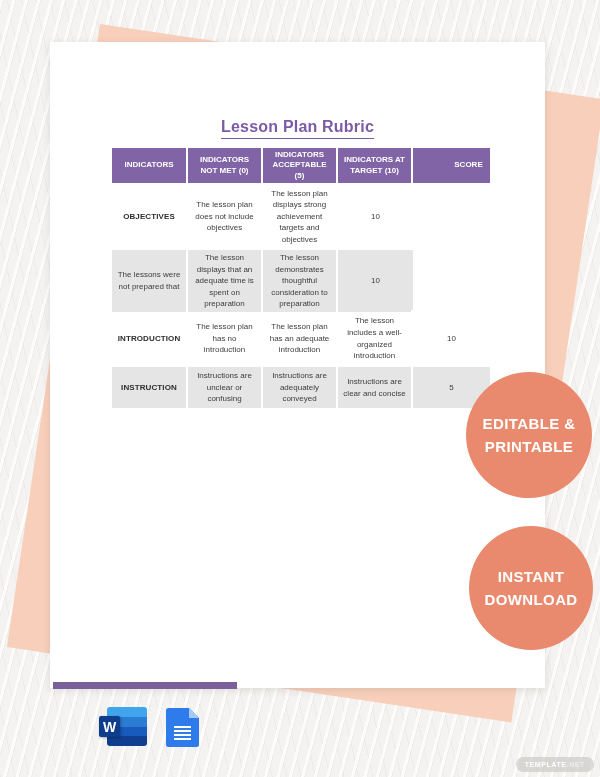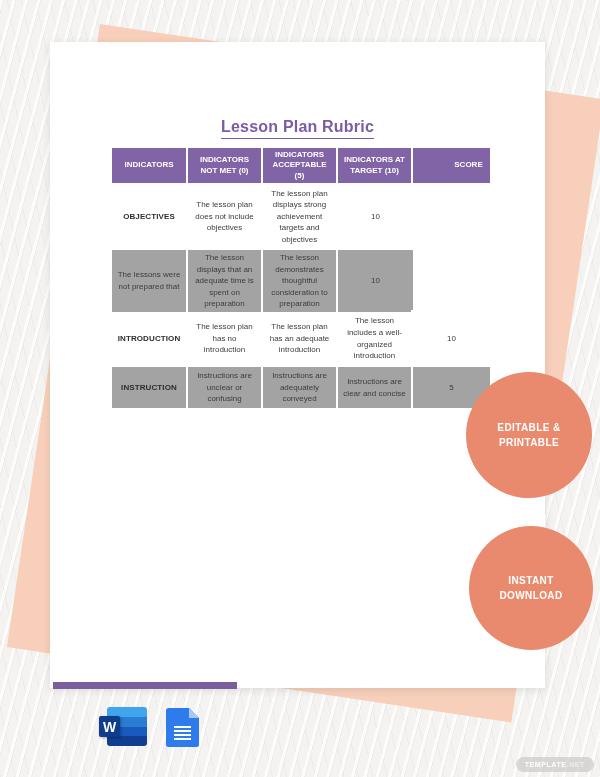--- a/index.html
+++ b/index.html
@@ -29,33 +29,33 @@
   .rubric { position:absolute; left:62px; top:106px; width:378px; font-size:8px; }
   .t-head, .t-row { display:grid; grid-template-columns:76px 75px 75px 75px 77px; }
   .t-head { height:35px; }
   .t-head > div { background:#8164a5; color:#ffffff; font-weight:bold; font-size:8px;
     display:flex; align-items:center; justify-content:center; text-align:center;
     border-right:2px solid #ffffff; padding:2px 4px; line-height:1.3; }
   .t-head > div:last-child { border-right:none;padding-left:38px; }
   .t-row > div { display:flex; align-items:center; justify-content:center; text-align:center;
     border-right:2px solid #ffffff; padding:2px 5px; line-height:1.45; color:#3c3c3c; }
   .t-row > div:last-child { border-right:none; }
-  .t-row.alt > div { background:#a3a3a3; }
+  .t-row.alt > div { background:#e5e5e5; }
   .t-row .ind { font-weight:bold; color:#2e2e2e; letter-spacing:.1px; }
   .t-body .t-row:nth-child(1){ height:67px; }
   .t-body .t-row:nth-child(2){ height:60px; }
   .t-body .t-row:nth-child(3){ height:57px; }
   .t-body .t-row:nth-child(4){ height:41px; }
 
   .footer-bar { position:absolute; left:3px; bottom:-1px; width:184px; height:7px; background:#7a5f9d; }
 
   
   .badge { position:absolute; border-radius:50%; background:#e98a6e; color:#ffffff; z-index:3;
     display:flex; flex-direction:column; align-items:center; justify-content:center;
-    font-weight:bold; font-size:10px; letter-spacing:.4px; line-height:1.55; text-align:center; }
+    font-weight:bold; font-size:15px; letter-spacing:.4px; line-height:1.55; text-align:center; }
   .badge-editable { left:466px; top:372px; width:126px; height:126px; }
   .badge-instant  { left:469px; top:526px; width:124px; height:124px; }
 
   
   .word-icon { position:absolute; left:99px; top:707px; width:48px; height:40px; z-index:3; }
   .word-doc { position:absolute; left:8px; top:0; width:40px; height:39px; border-radius:3px;
     background:linear-gradient(180deg,#41a5ee 0 25%,#2b7cd3 25% 50%,#185abd 50% 75%,#103f91 75% 100%); }
   .word-square { position:absolute; left:0; top:9px; width:21px; height:21px; background:#0d3d8c;
     border-radius:2px; color:#ffffff; font-weight:bold; font-size:14px;
     display:flex; align-items:center; justify-content:center; box-shadow:1px 1px 3px rgba(0,0,0,.3); }

